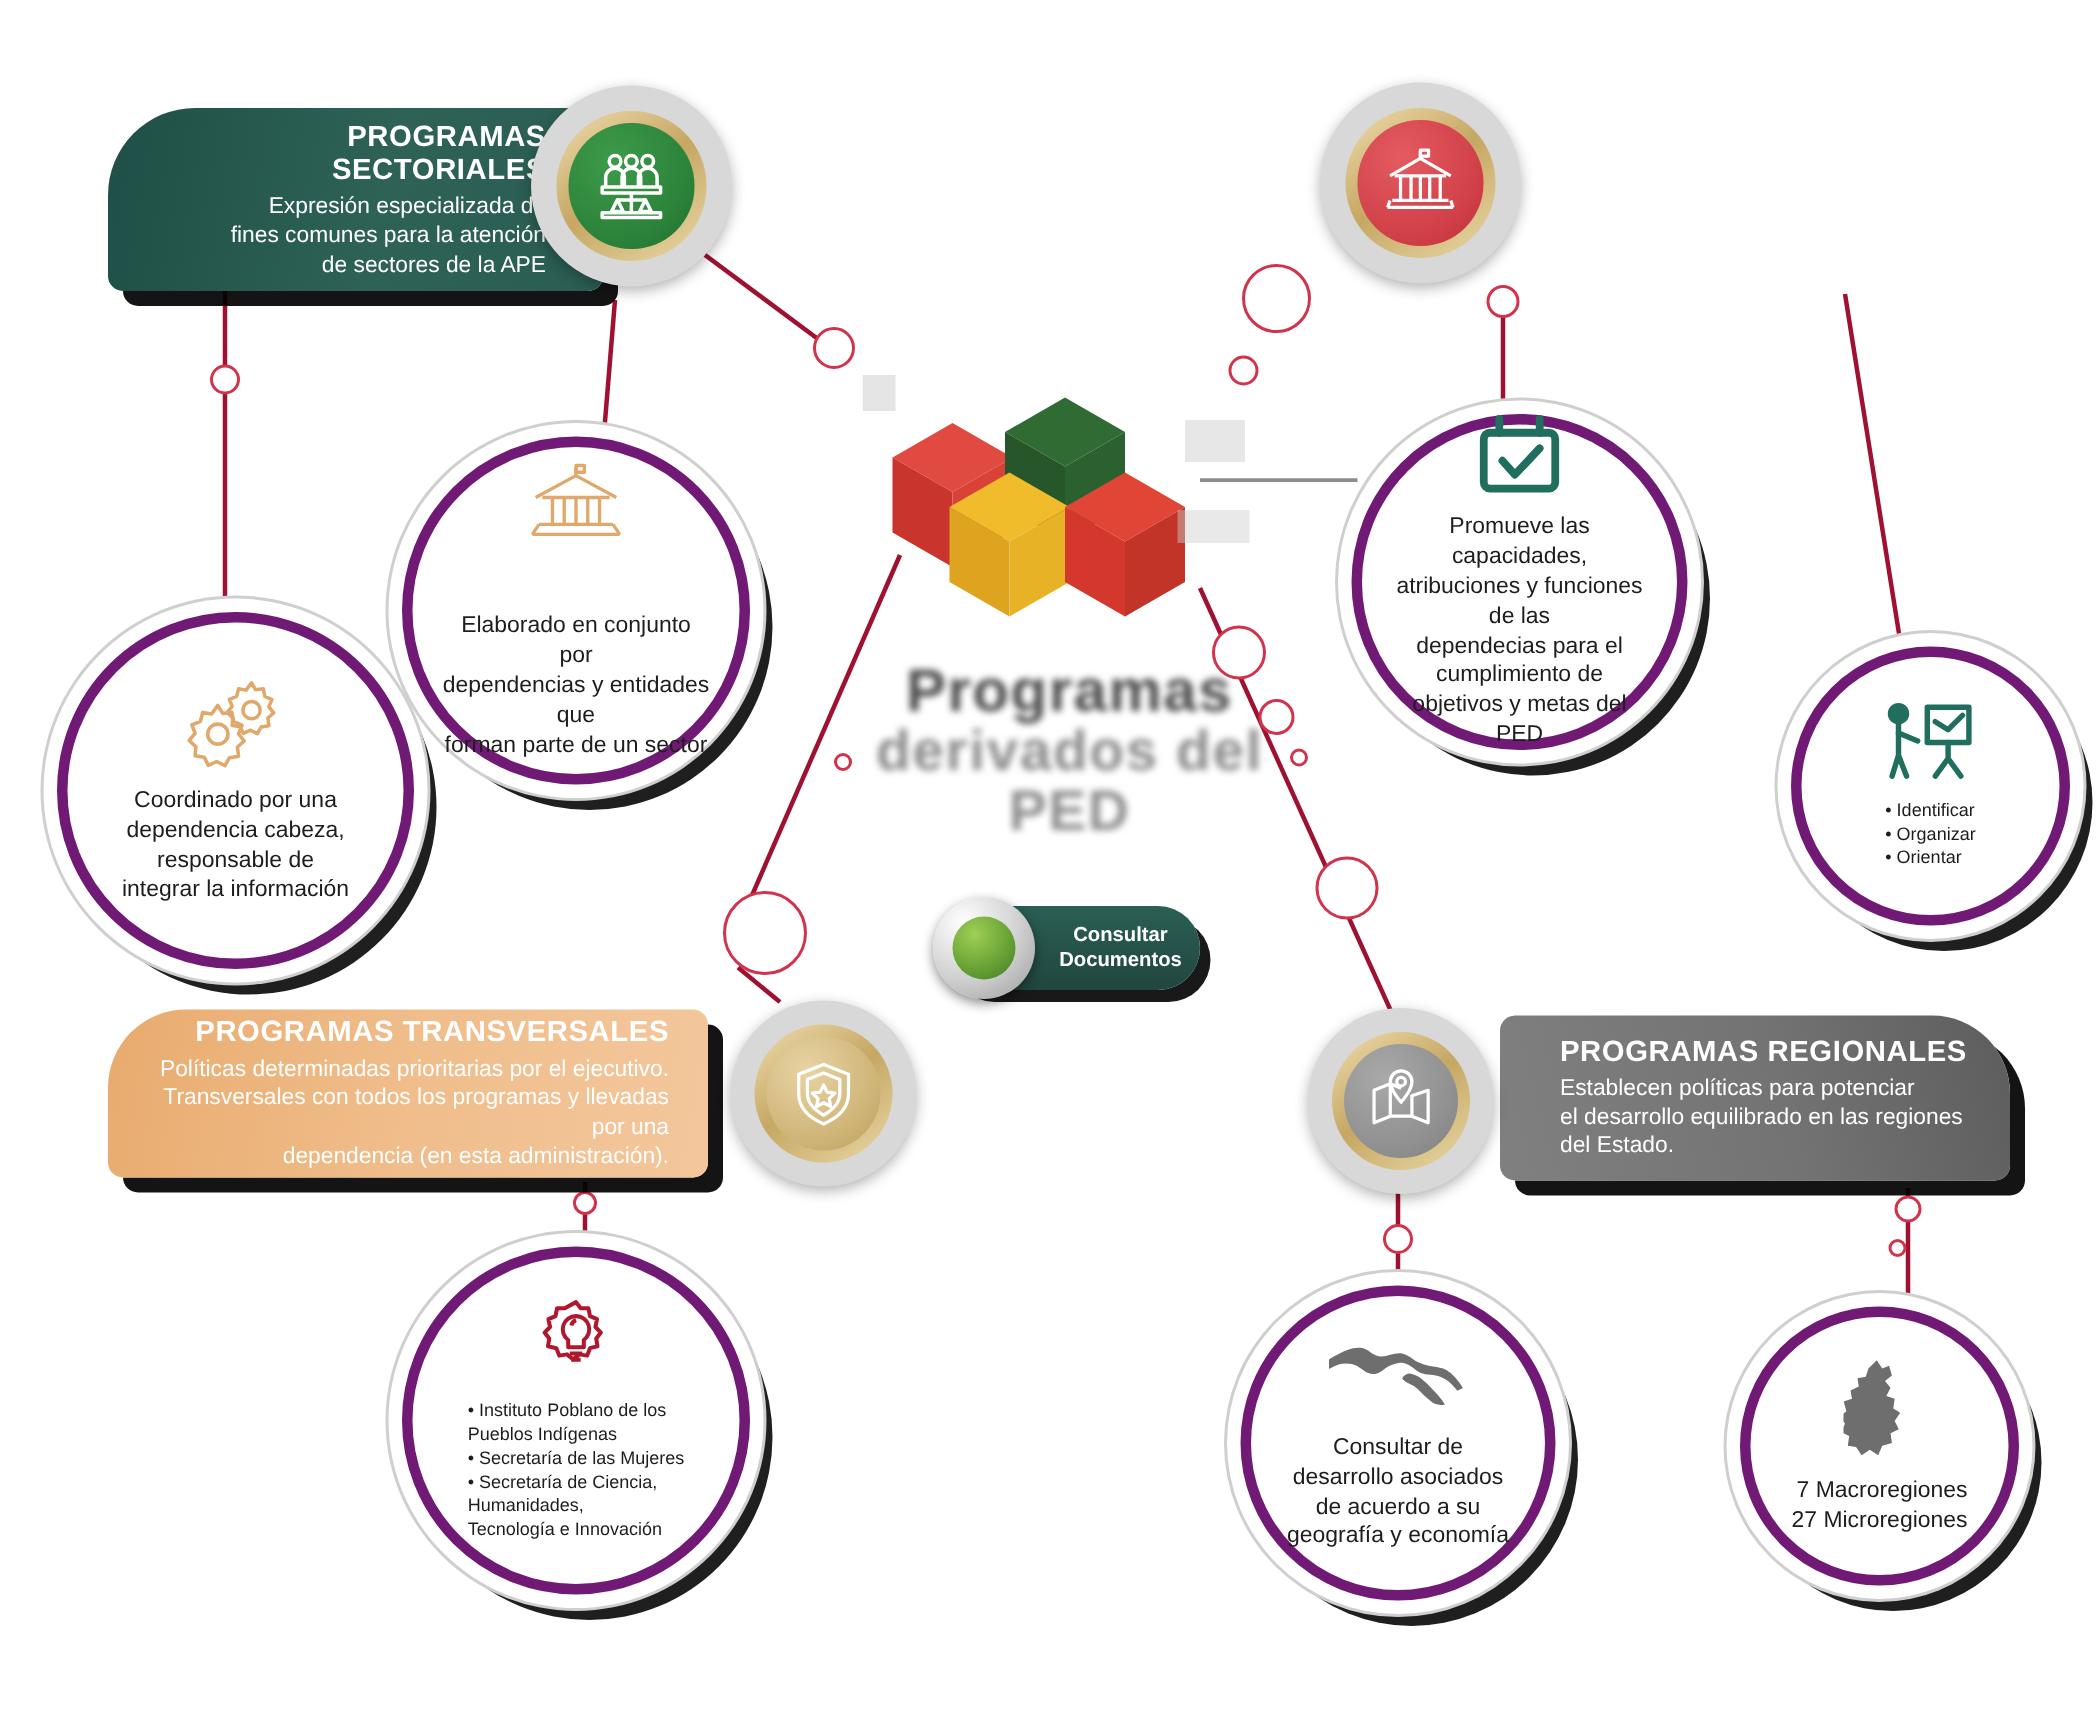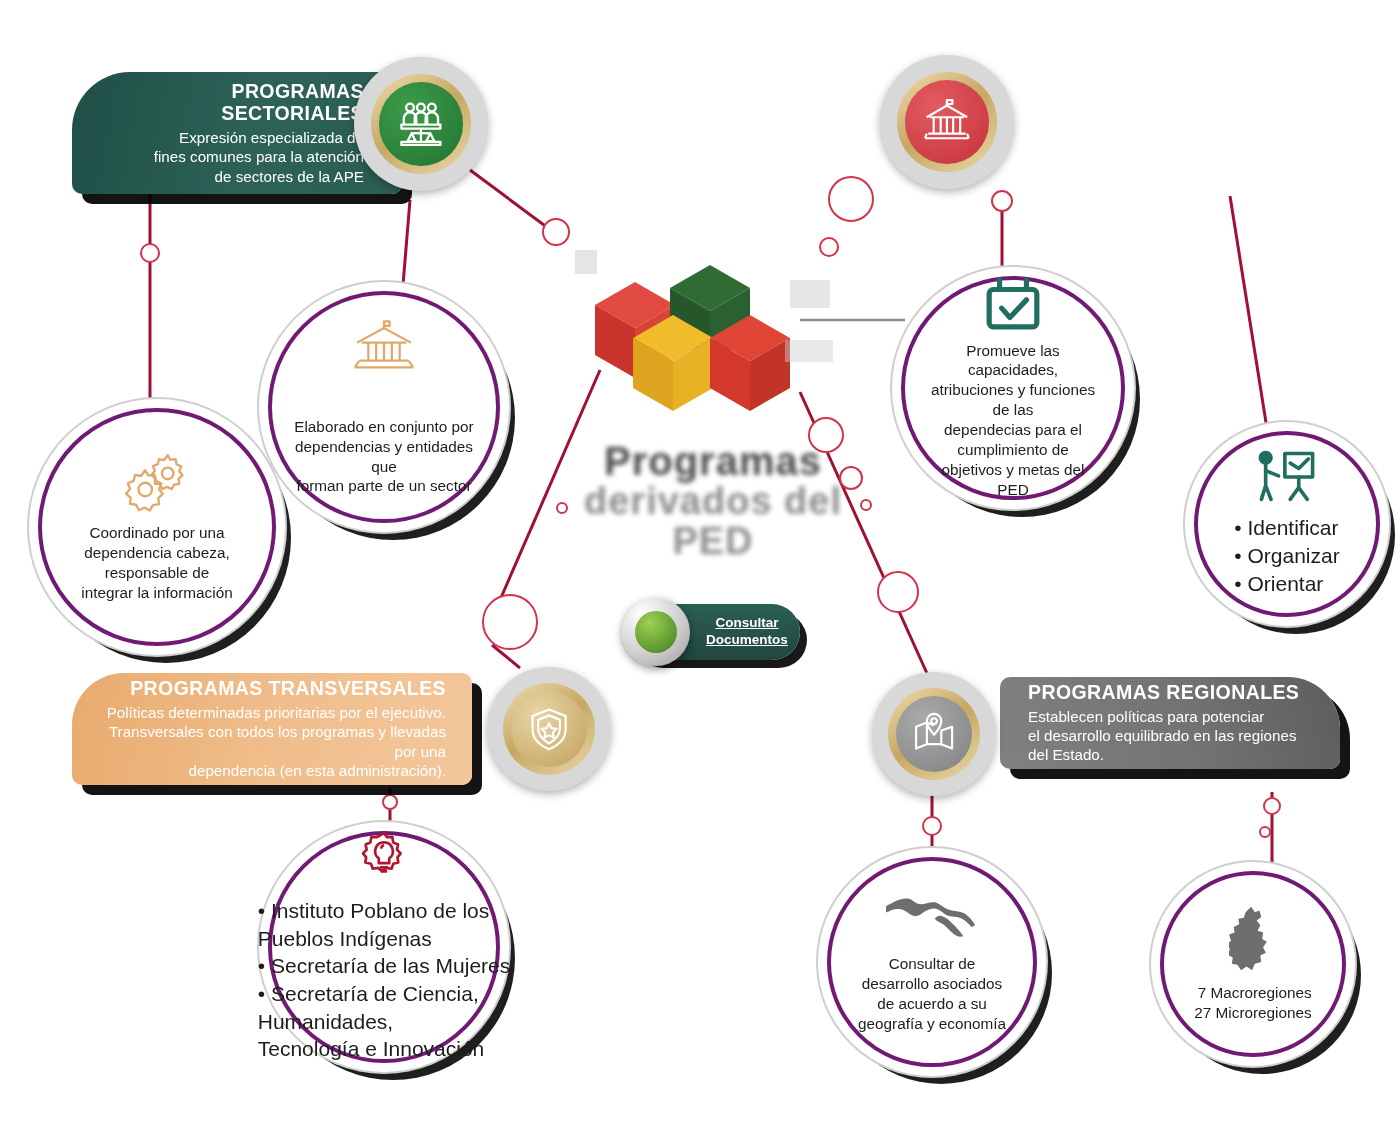--- a/index.html
+++ b/index.html
@@ -56,25 +56,25 @@
   
   #banner-transversales {
     left: 72px; top: 673px; width: 400px; height: 112px;
     background: linear-gradient(100deg, #e8ab6e 0%, #f0bd8b 50%, #f3c79c 100%);
     border-radius: 52px 10px 10px 10px;
     text-align: right;
     padding-right: 26px;
   }
   
   #banner-regionales {
-    left: 1000px; top: 677px; width: 340px; height: 92px;
+    left: 1000px; top: 677px; width: 340px; height: 110px;
     background: linear-gradient(255deg, #5d5d5d 0%, #737373 45%, #808080 100%);
     border-radius: 10px 52px 10px 10px;
     text-align: left;
-    padding-left: 28px;
+    padding-left: 40px;
   }
 
   
   .badge {
     position: absolute;
     border-radius: 50%;
     display: flex; align-items: center; justify-content: center;
   }
   .badge .ring-outer {
     position: absolute; inset: 0;
@@ -106,38 +106,38 @@
   .core.red   { background: radial-gradient(circle at 35% 30%, #e35b60, #cf3e46 70%, #bb2f38); }
   .core.gold  { background: radial-gradient(circle at 35% 30%, #e7d4a4, #cdb173 70%, #b79a5c); }
   .core.gray  { background: radial-gradient(circle at 35% 30%, #a9a9a9, #8e8e8e 70%, #7d7d7d); }
   .core svg { width: 60%; height: 60%; }
 
   
   .detail-circle {
     position: absolute;
     border-radius: 50%;
     background: #ffffff;
-    border: 4px solid #701a75;
+    border: 7px solid #701a75;
     display: flex;
     flex-direction: column;
     align-items: center;
     justify-content: center;
     text-align: center;
     padding: 12px 20px;
     color: #1d1d1d;
     box-shadow:
       0 0 0 9px #ffffff,
       0 0 0 11px #cfcfcf,
       9px 11px 0 6px rgba(0,0,0,0.88);
     z-index: 3;
   }
   .detail-circle .dc-icon { margin-bottom: 6px; display:block; }
   .detail-circle .dc-text { font-size: 15.3px; line-height: 1.3; }
   .detail-circle .dc-list {
-    font-size: 21px; line-height: 1.32; text-align: left; list-style: none;
+    font-size: 12px; line-height: 1.32; text-align: left; list-style: none;
   }
   .detail-circle .dc-list li { white-space: nowrap; }
 
   
   #center-graphic { position: absolute; left: 575px; top: 250px; width: 265px; height: 175px; }
   #center-title {
     position: absolute; left: 548px; top: 440px; width: 330px;
     text-align: center; filter: blur(2.4px);
   }
   #center-title .ct-line1 {
@@ -155,21 +155,21 @@
     width: 172px; height: 56px;
     border-radius: 28px;
     background: linear-gradient(180deg,#2b5f55 0%,#20463f 100%);
     box-shadow: 7px 8px 0 0 rgba(0,0,0,.9);
     display: flex; align-items: center;
     padding-left: 66px;
     cursor: pointer;
   }
   #consultar-button .cb-label {
     color: #ffffff; font-size: 13.5px; font-weight: bold; line-height: 1.25;
-    text-align: center; width: 100%; text-decoration: underline;
+    text-align: center; width: 100%;
   }
   #consultar-knob {
     position: absolute; left: 622px; top: 598px;
     width: 68px; height: 68px; border-radius: 50%;
     background: radial-gradient(circle at 30% 25%, #ffffff, #cfcfcf 55%, #9a9a9a 100%);
     display: flex; align-items: center; justify-content: center;
     box-shadow: 0 3px 8px rgba(0,0,0,.45);
     cursor: pointer;
   }
   #consultar-knob .knob-core {

